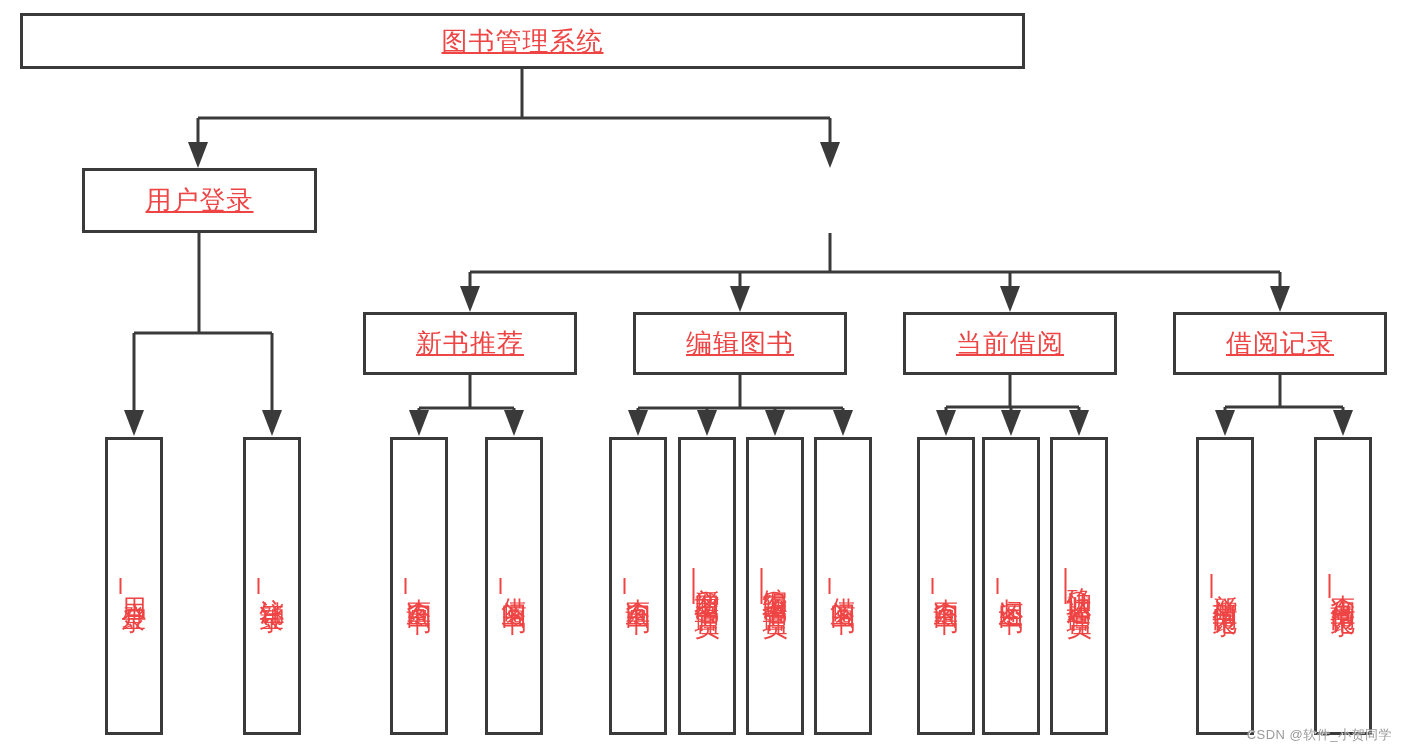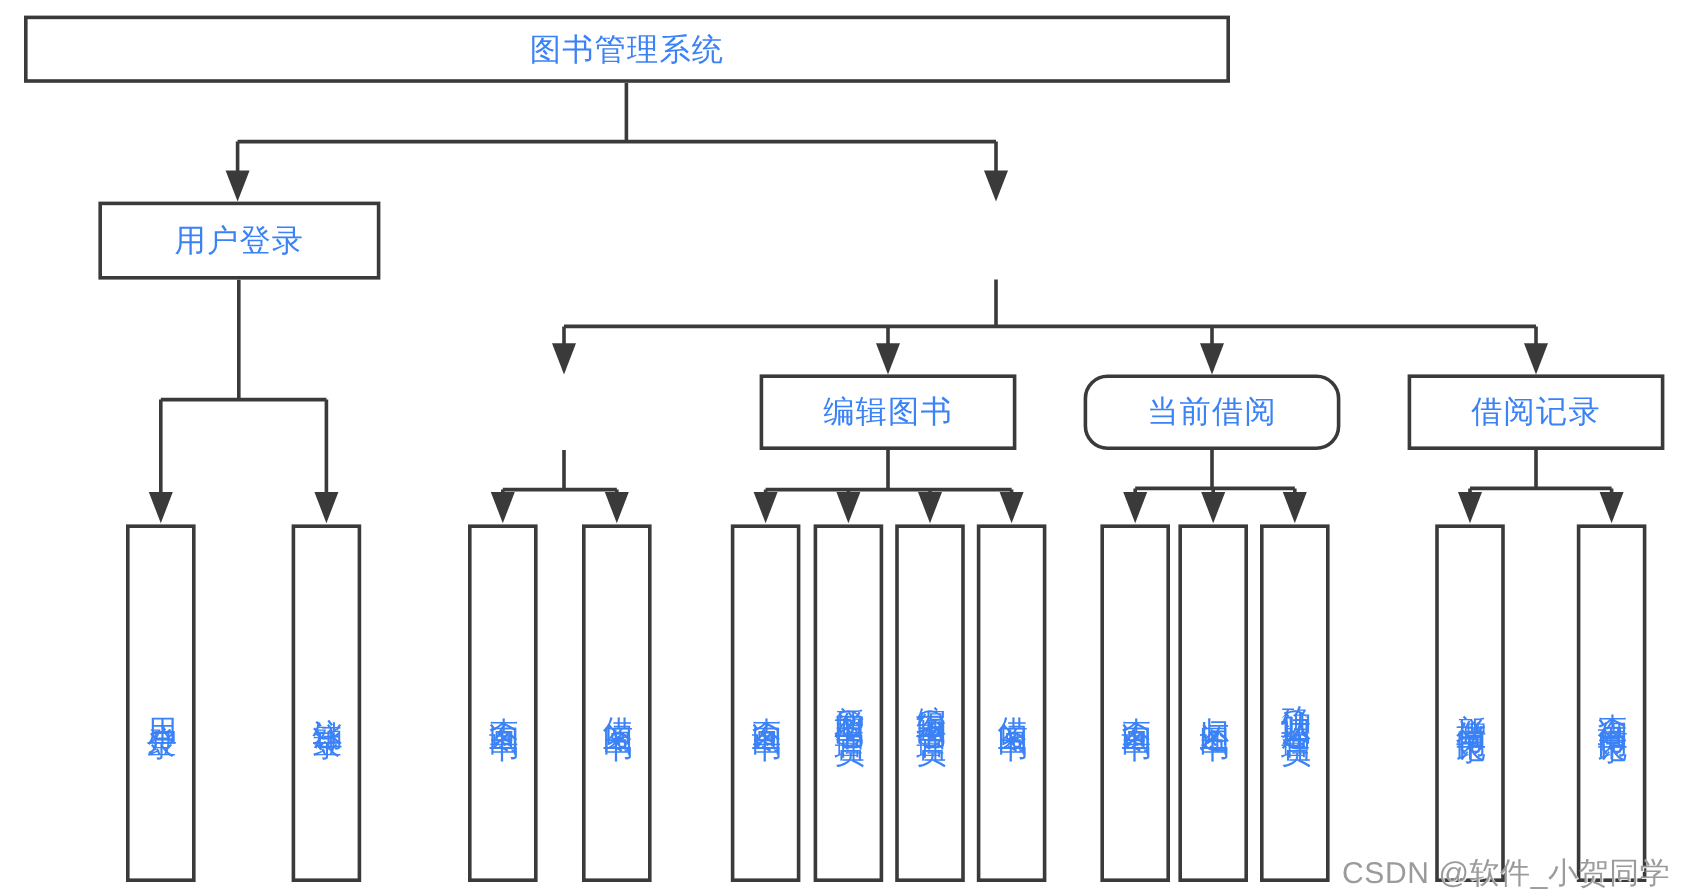--- a/index.html
+++ b/index.html
@@ -21,43 +21,44 @@
     top: 0;
     width: 1405px;
     height: 747px;
     pointer-events: none;
   }
   .node {
     position: absolute;
     box-sizing: border-box;
     border: 3px solid #3a3a3a;
     background: #ffffff;
-    color: #3b82f6;
+    color: #ef4444;
     display: flex;
     align-items: center;
     justify-content: center;
     text-align: center;
+    text-decoration: underline;
   }
   .h-node {
     font-size: 26px;
     letter-spacing: 1px;
     white-space: nowrap;
   }
   .v-node {
     writing-mode: vertical-rl;
     text-orientation: mixed;
     font-size: 25px;
     letter-spacing: 4px;
     line-height: 1;
   }
   .watermark {
     position: absolute;
     right: 13px;
     bottom: 3px;
-    font-size: 25px;
+    font-size: 13px;
     color: #9b9b9b;
     letter-spacing: 0.5px;
     text-shadow: 1px 1px 0 rgba(255,255,255,0.85);
     white-space: nowrap;
     z-index: 5;
   }
 </style>
 </head>
 <body>
 
@@ -93,22 +94,23 @@
       <polygon points="1069,410 1089,410 1079,436"></polygon>
       <polygon points="1215,410 1235,410 1225,436"></polygon>
       <polygon points="1333,410 1353,410 1343,436"></polygon>
     </g>
   </svg>
 
   <div class="node h-node" style="left:20px; top:13px; width:1005px; height:56px;">图书管理系统</div>
 
   <div class="node h-node" style="left:82px; top:168px; width:235px; height:65px;">用户登录</div>
 
+  <div class="node h-node" style="left:363px; top:312px; width:214px; height:63px;">新书推荐</div>
   <div class="node h-node" style="left:633px; top:312px; width:214px; height:63px;">编辑图书</div>
-  <div class="node h-node" style="left:903px; top:312px; width:214px; height:63px;border-radius:20px;">当前借阅</div>
+  <div class="node h-node" style="left:903px; top:312px; width:214px; height:63px;">当前借阅</div>
   <div class="node h-node" style="left:1173px; top:312px; width:214px; height:63px;">借阅记录</div>
 
   <div class="node v-node" style="left:105px; top:437px; width:58px; height:298px;">用户登录</div>
   <div class="node v-node" style="left:243px; top:437px; width:58px; height:298px;">注销登录</div>
 
   <div class="node v-node" style="left:390px; top:437px; width:58px; height:298px;">查询图书</div>
   <div class="node v-node" style="left:485px; top:437px; width:58px; height:298px;">借阅图书</div>
 
   <div class="node v-node" style="left:609px; top:437px; width:58px; height:298px;">查询图书</div>
   <div class="node v-node" style="left:678px; top:437px; width:58px; height:298px;">新增图书（管理员）</div>

